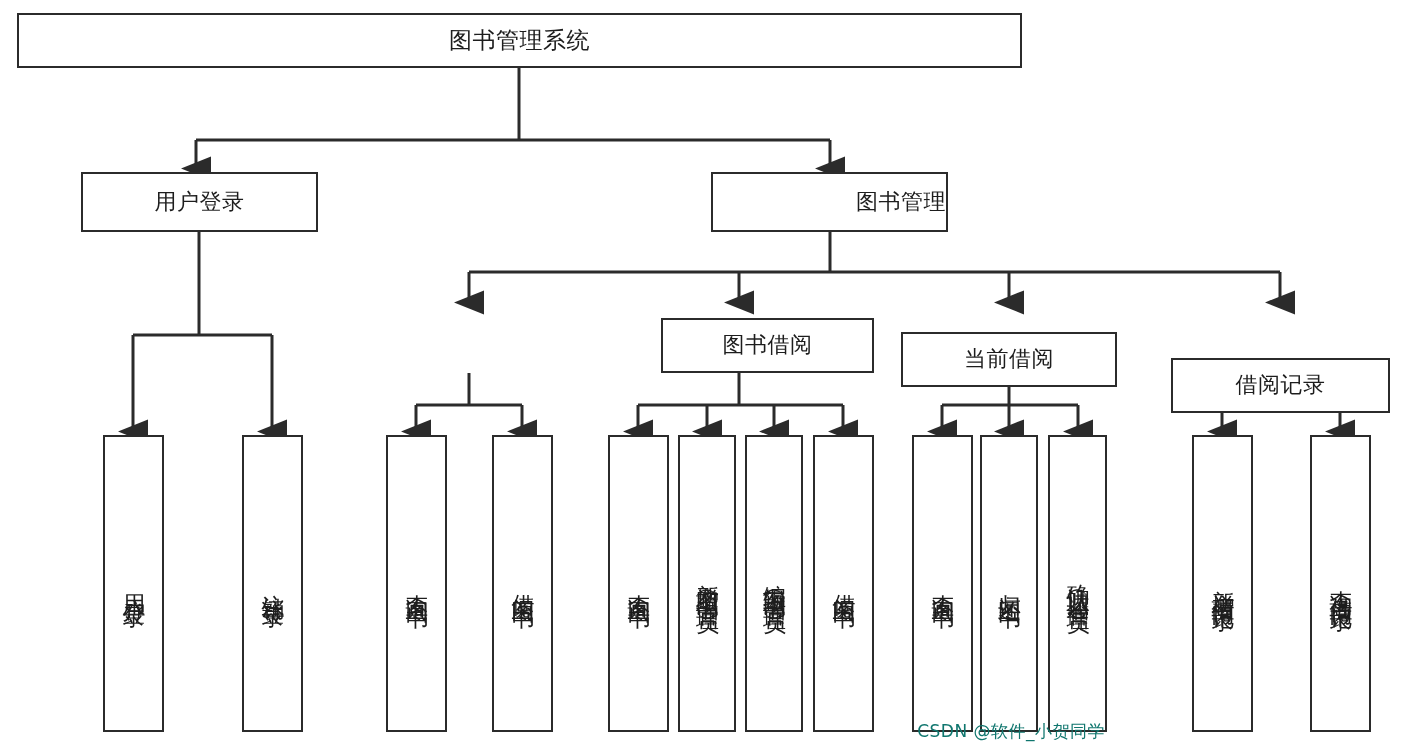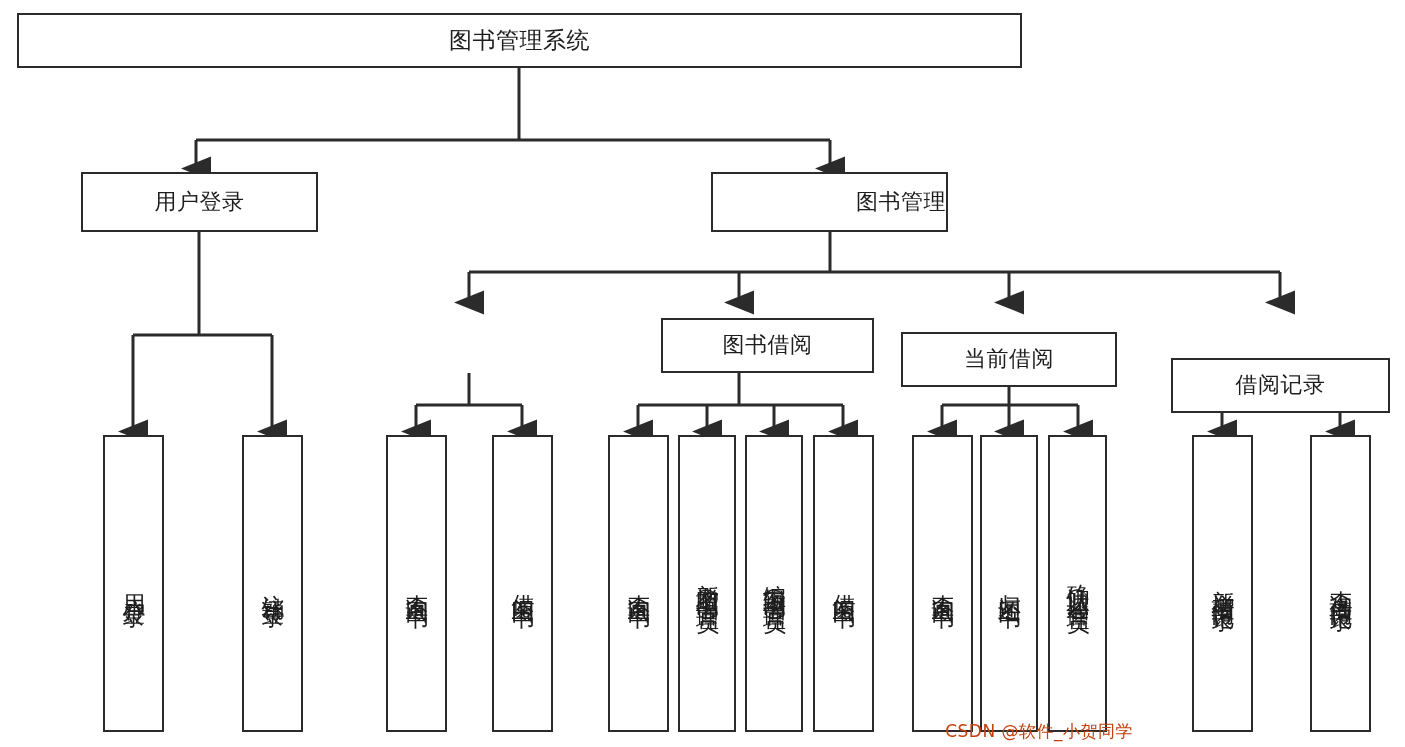--- a/index.html
+++ b/index.html
@@ -11,21 +11,20 @@
     width: 1405px;
     height: 747px;
     font-family: "DejaVu Sans", "Liberation Sans", sans-serif;
     overflow: hidden;
   }
   #diagram-root {
     position: relative;
     width: 1113px;
     height: 747px;
     background: #ffffff;
-    padding-left: 28px;
   }
   svg.edges {
     position: absolute;
     left: 0;
     top: 0;
     width: 1405px;
     height: 747px;
   }
   .node {
     position: absolute;
@@ -53,21 +52,21 @@
     font-size: 23px;
     letter-spacing: 4px;
     white-space: nowrap;
   }
   .node.root .label { font-size: 23px; }
   .watermark {
     position: absolute;
     right: 8px;
     bottom: 4px;
     font-size: 17px;
-    color: #c2410c;
+    color: #0f766e;
     letter-spacing: 0.5px;
     white-space: nowrap;
     pointer-events: none;
   }
 </style>
 </head>
 <body>
 
 <div id="diagram-root">
 

